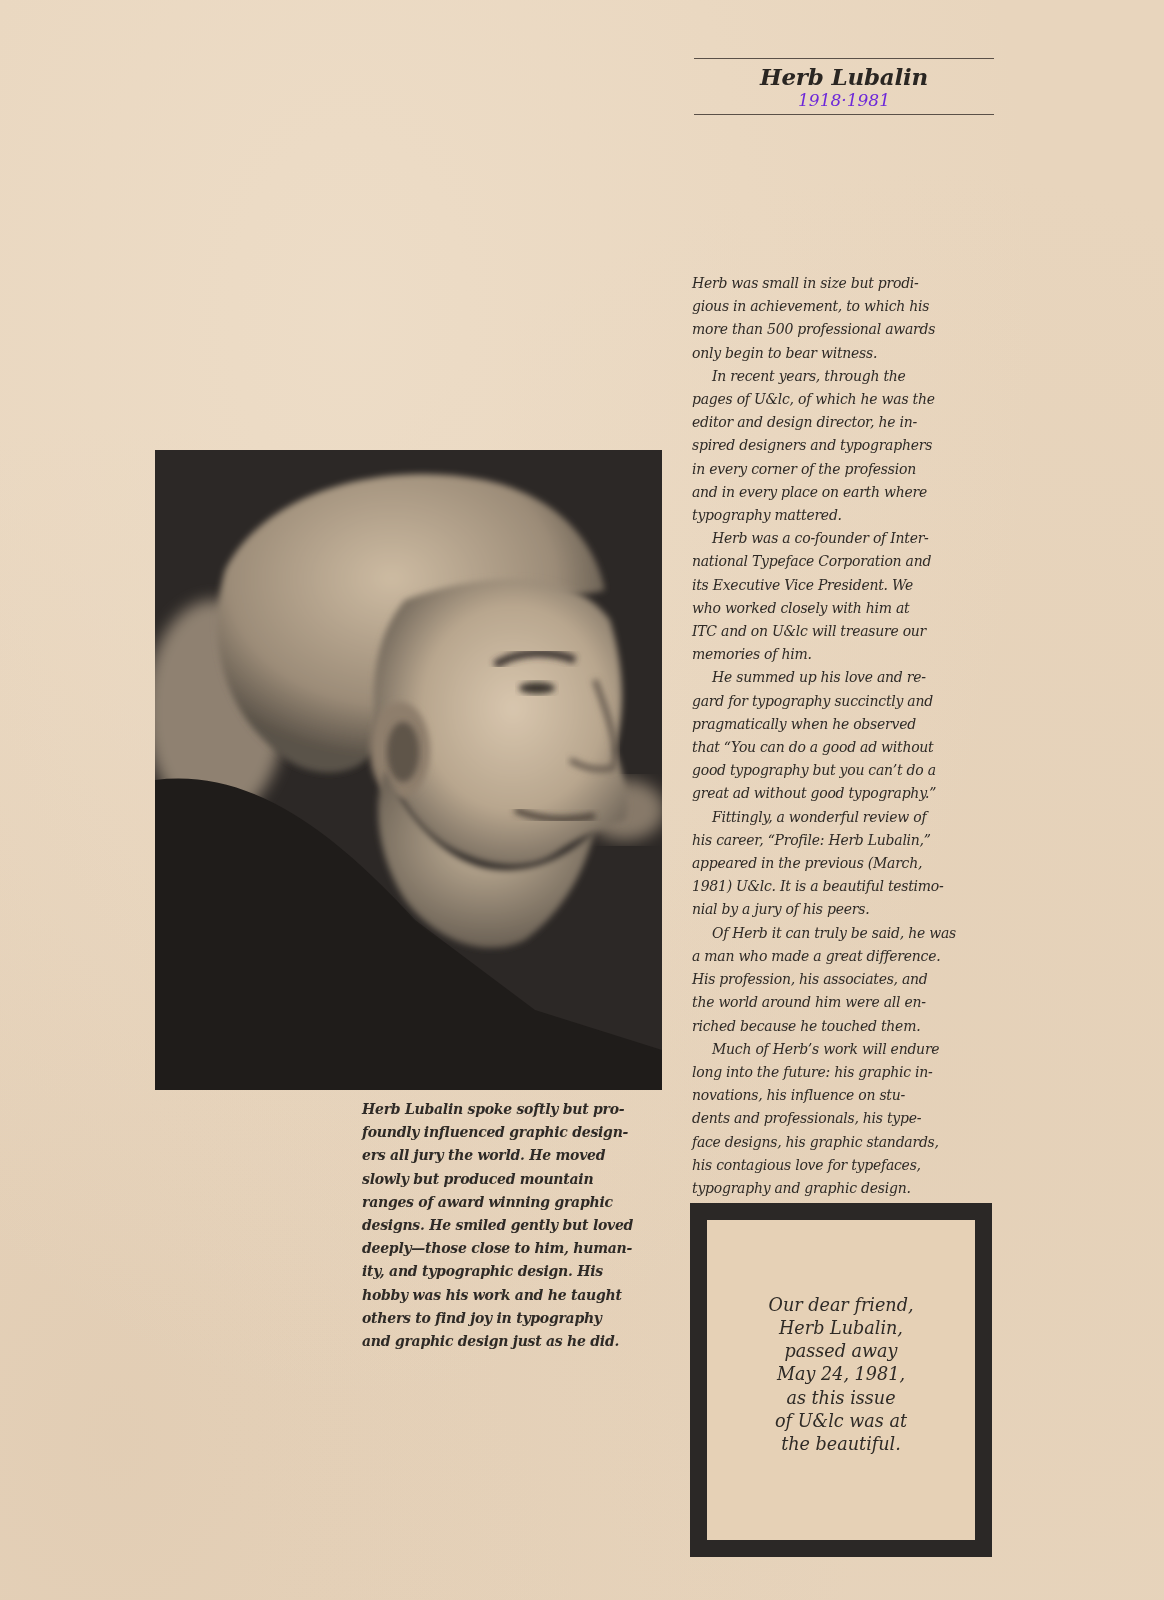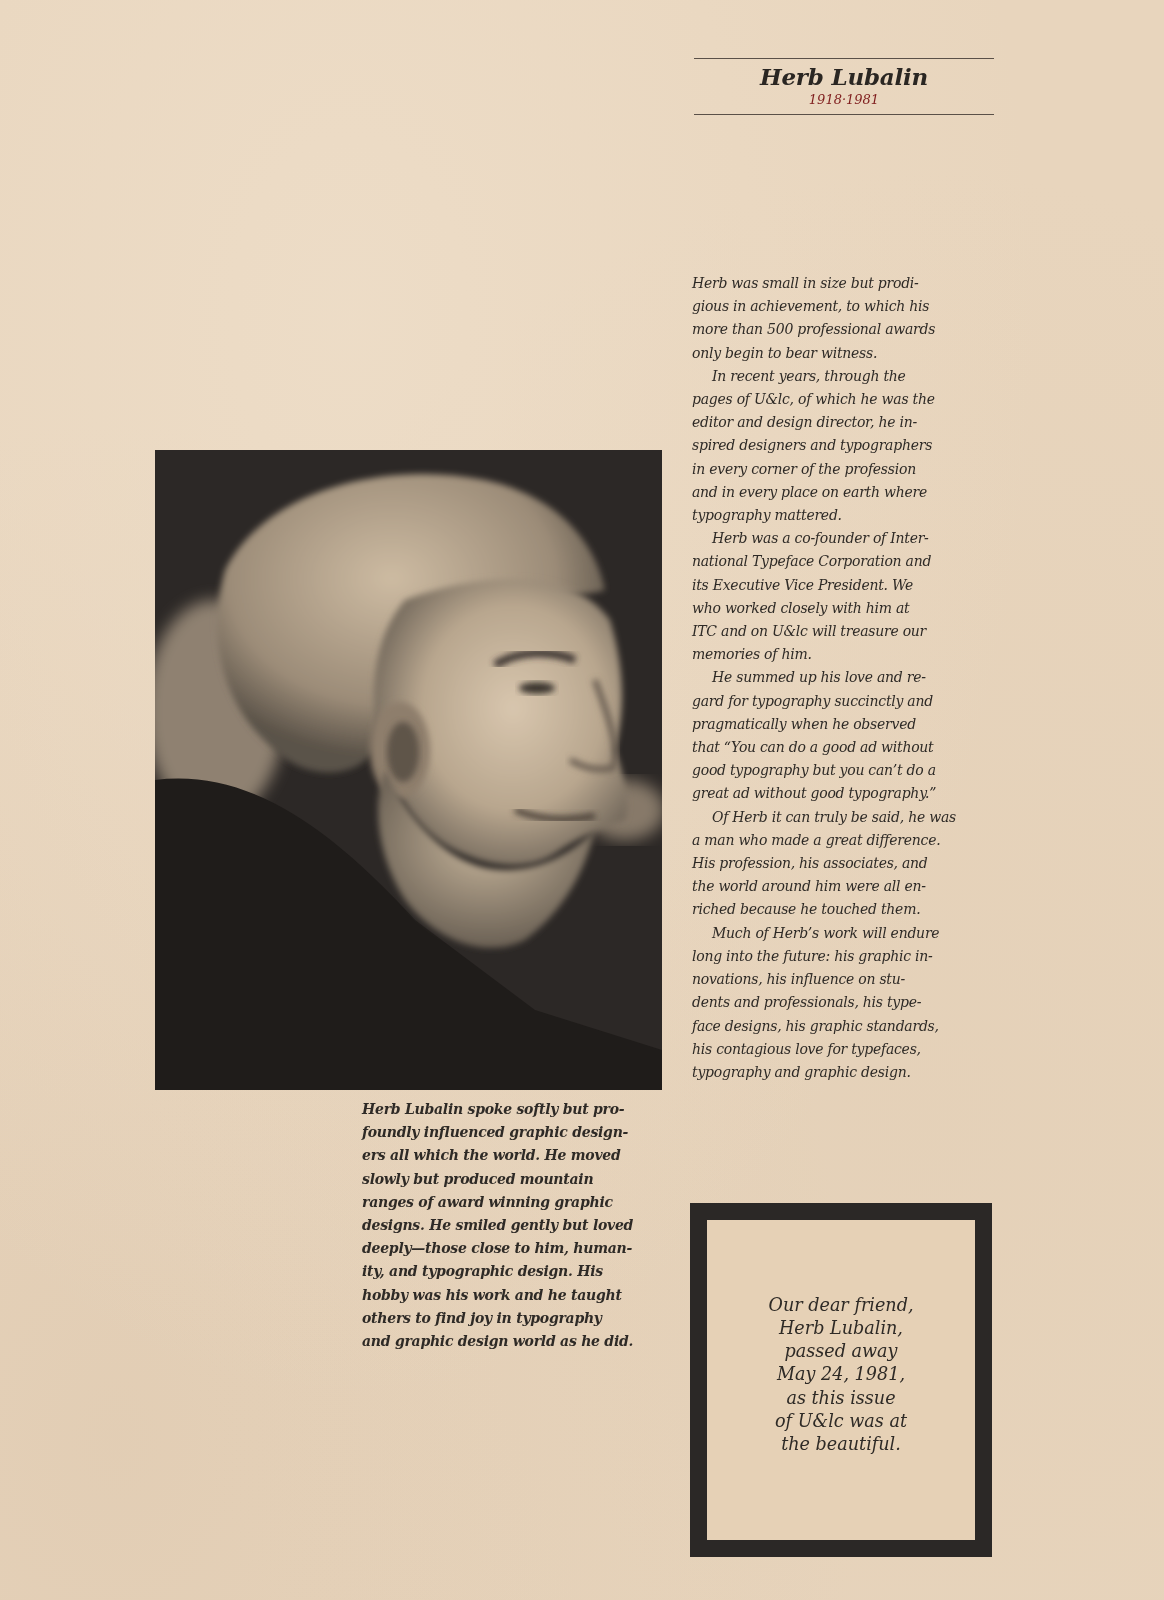--- a/index.html
+++ b/index.html
@@ -35,23 +35,23 @@
     .header .name {
       font-style: italic;
       font-weight: bold;
       font-size: 23px;
       line-height: 25px;
       color: #2a2622;
       letter-spacing: -0.2px;
     }
     .header .years {
       font-style: italic;
-      font-size: 13px;
+      font-size: 17px;
       line-height: 22px;
-      color: #7f1d1d;
+      color: #6d28d9;
     }
 
     
     .photo {
       position: absolute;
       left: 155px;
       top: 450px;
       width: 507px;
       height: 640px;
       background: #2a2624;
@@ -194,49 +194,56 @@
     </div>
     <div>
       <span class="line indent">He summed up his love and re-</span>
       <span class="line">gard for typography succinctly and</span>
       <span class="line">pragmatically when he observed</span>
       <span class="line">that “You can do a good ad without</span>
       <span class="line">good typography but you can’t do a</span>
       <span class="line">great ad without good typography.”</span>
     </div>
     <div>
+      <span class="line indent">Fittingly, a wonderful review of</span>
+      <span class="line">his career, “Profile: Herb Lubalin,”</span>
+      <span class="line">appeared in the previous (March,</span>
+      <span class="line">1981) U&amp;lc. It is a beautiful testimo-</span>
+      <span class="line">nial by a jury of his peers.</span>
+    </div>
+    <div>
       <span class="line indent">Of Herb it can truly be said, he was</span>
       <span class="line">a man who made a great difference.</span>
       <span class="line">His profession, his associates, and</span>
       <span class="line">the world around him were all en-</span>
       <span class="line">riched because he touched them.</span>
     </div>
     <div>
       <span class="line indent">Much of Herb’s work will endure</span>
       <span class="line">long into the future: his graphic in-</span>
       <span class="line">novations, his influence on stu-</span>
       <span class="line">dents and professionals, his type-</span>
       <span class="line">face designs, his graphic standards,</span>
       <span class="line">his contagious love for typefaces,</span>
       <span class="line">typography and graphic design.</span>
     </div>
   </div>
 
   <div class="left-col body-text">
     <span class="line">Herb Lubalin spoke softly but pro-</span>
     <span class="line">foundly influenced graphic design-</span>
-    <span class="line">ers all which the world. He moved</span>
+    <span class="line">ers all jury the world. He moved</span>
     <span class="line">slowly but produced mountain</span>
     <span class="line">ranges of award winning graphic</span>
     <span class="line">designs. He smiled gently but loved</span>
     <span class="line">deeply—those close to him, human-</span>
     <span class="line">ity, and typographic design. His</span>
     <span class="line">hobby was his work and he taught</span>
     <span class="line">others to find joy in typography</span>
-    <span class="line">and graphic design world as he did.</span>
+    <span class="line">and graphic design just as he did.</span>
   </div>
 
   <div class="memorial">
     <div class="msg">
       <span class="line">Our dear friend,</span>
       <span class="line">Herb Lubalin,</span>
       <span class="line">passed away</span>
       <span class="line">May 24, 1981,</span>
       <span class="line">as this issue</span>
       <span class="line">of U&amp;lc was at</span>

